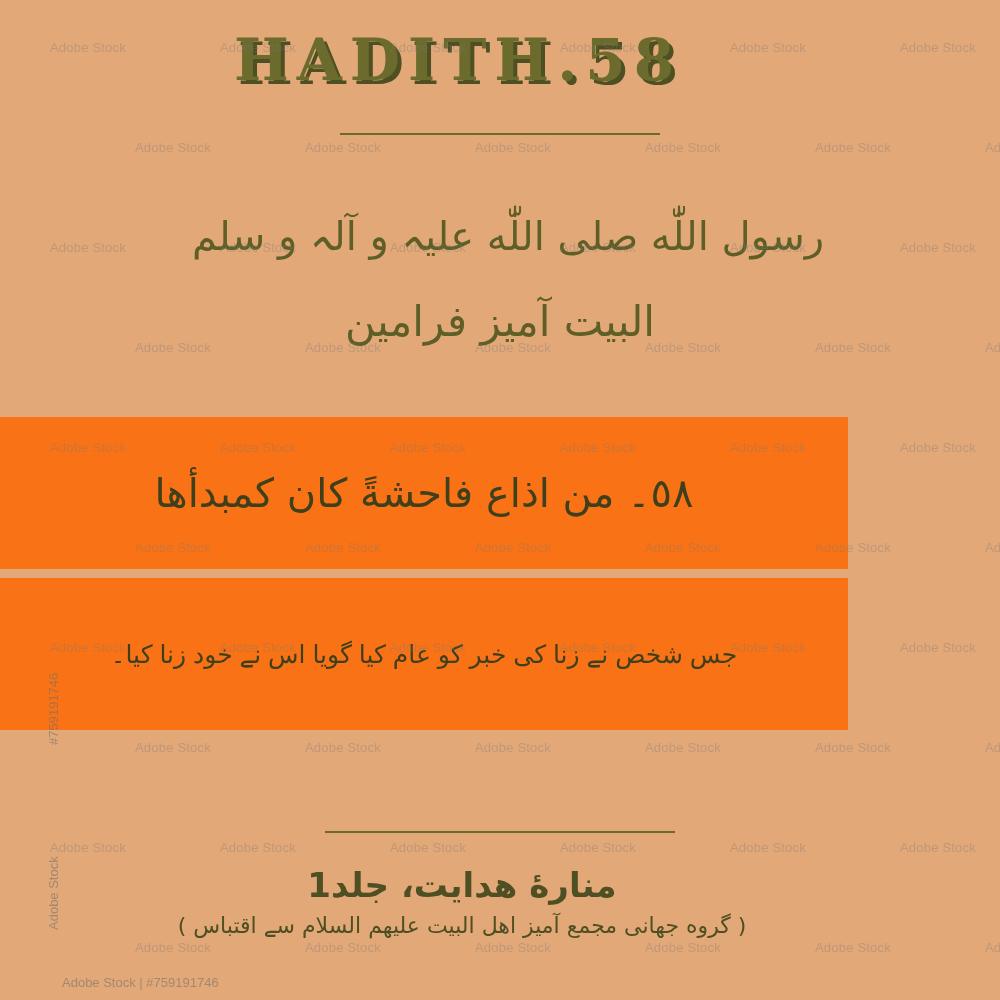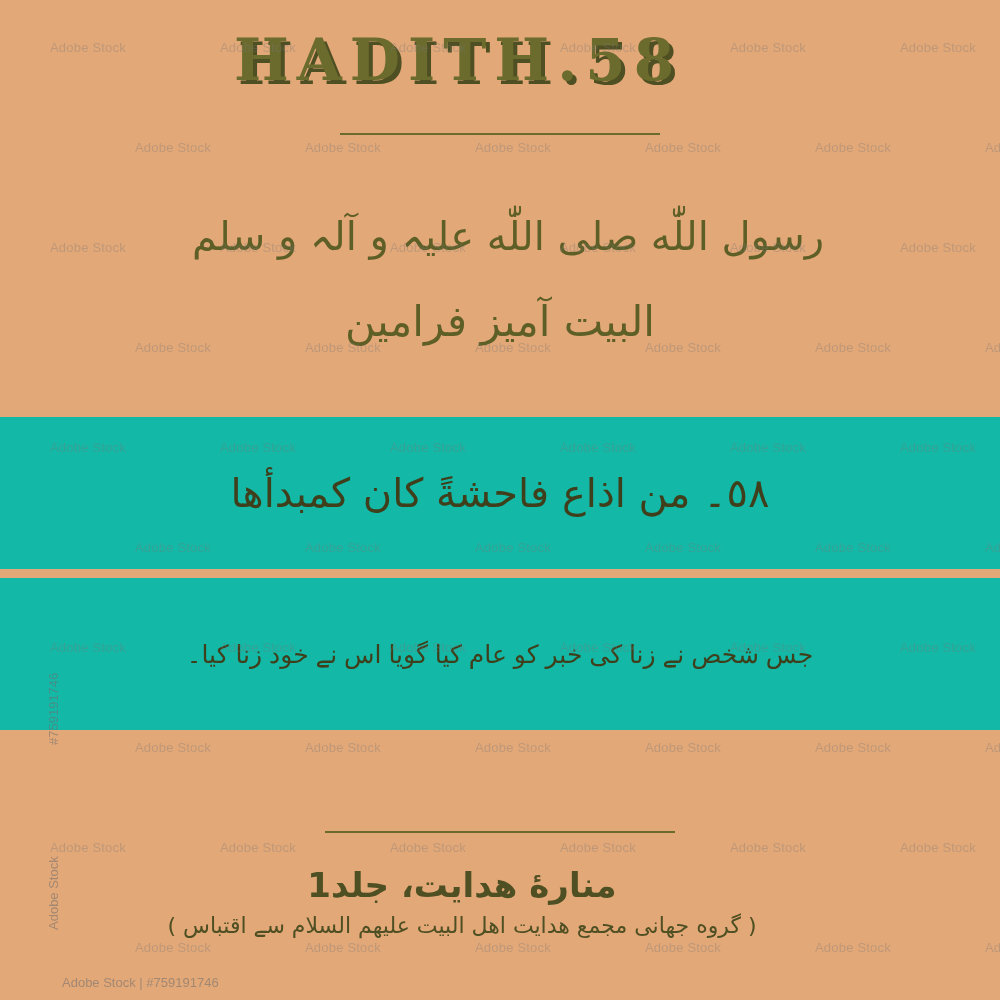--- a/index.html
+++ b/index.html
@@ -87,22 +87,22 @@
     font-size: 42px;
     color: #5E5F27;
     white-space: nowrap;
     line-height: 1.55;
   }
 
   
   .band {
     position: absolute;
     left: 0;
-    width: 1000px;
-    background: #14b8a6;
+    width: 848px;
+    background: #f97316;
     display: flex;
     align-items: center;
     justify-content: center;
   }
   .band-arabic {
     top: 417px;
     height: 152px;
   }
   .band-urdu {
     top: 578px;
@@ -224,21 +224,21 @@
     <div class="arabic-text">٥٨۔ من اذاع فاحشةً کان کمبدأها</div>
   </div>
 
   <div class="band band-urdu">
     <div class="urdu-text">جس شخص نے زنا کی خبر کو عام کیا گویا اس نے خود زنا کیا۔</div>
   </div>
 
   <div class="rule rule-bottom"></div>
   <div class="footer-zone">
     <div class="footer-title">منارهٔ هدایت، جلد1</div>
-    <div class="footer-sub">( گروه جهانی مجمع هدایت اهل البیت علیهم السلام سے اقتباس )</div>
+    <div class="footer-sub">( گروه جهانی مجمع آمیز اهل البیت علیهم السلام سے اقتباس )</div>
   </div>
 
   <div class="wm-layer">
     <div class="wm wm-a" style="left:18px;  top:40px;">Adobe Stock</div>
     <div class="wm wm-a" style="left:188px; top:40px;">Adobe Stock</div>
     <div class="wm wm-a" style="left:358px; top:40px;">Adobe Stock</div>
     <div class="wm wm-a" style="left:528px; top:40px;">Adobe Stock</div>
     <div class="wm wm-a" style="left:698px; top:40px;">Adobe Stock</div>
     <div class="wm wm-a" style="left:868px; top:40px;">Adobe Stock</div>
 

